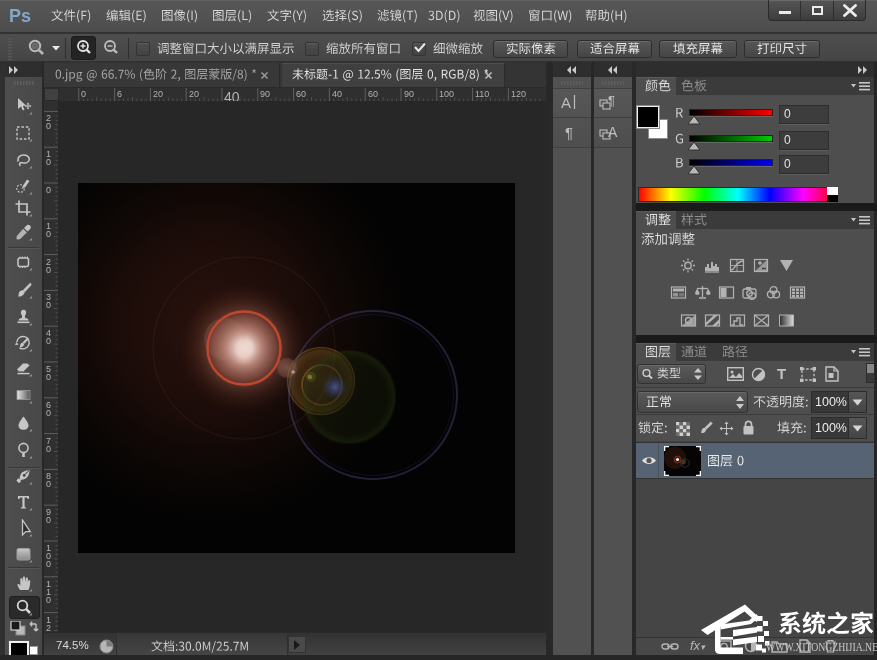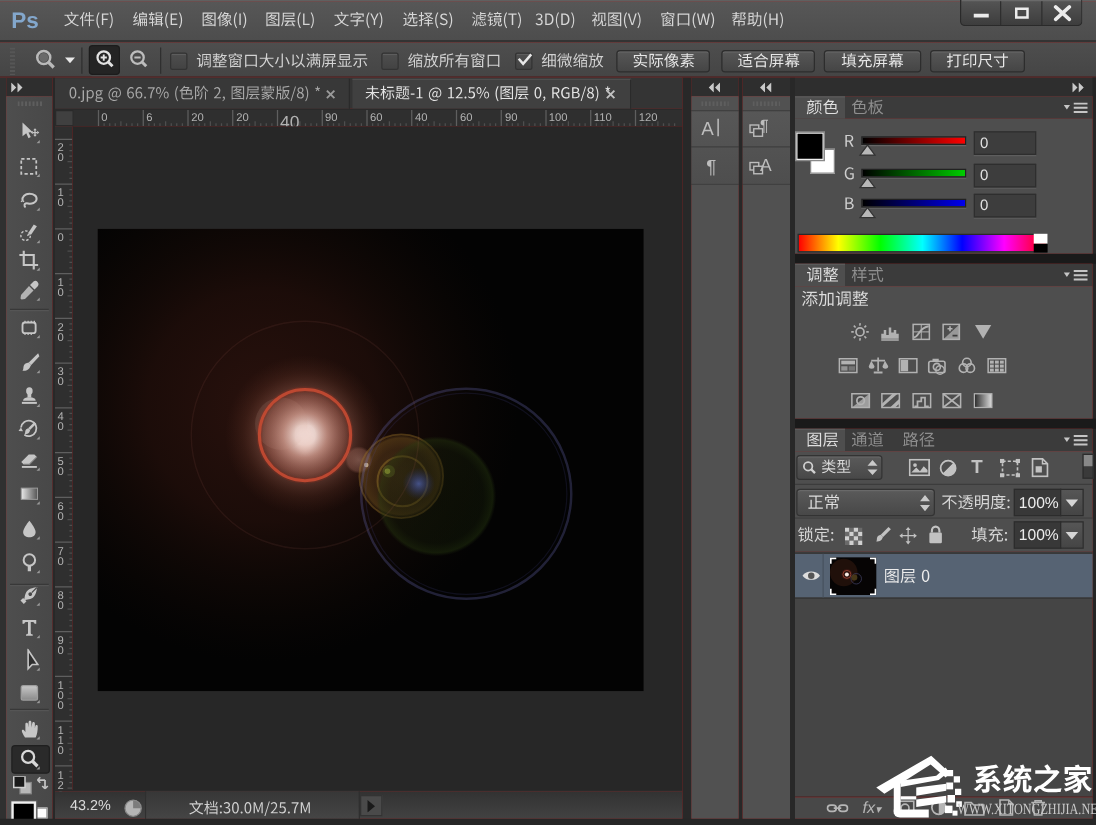--- a/index.html
+++ b/index.html
@@ -1,18 +1,18 @@
 <!DOCTYPE html>
 <html><head><meta charset="utf-8"><style>
 *{margin:0;padding:0;box-sizing:border-box}
 html,body{width:877px;height:660px;overflow:hidden;background:#282828;
 font-family:"Liberation Sans",sans-serif;}
 .abs{position:absolute}
 </style></head><body>
-<div class="abs" style="left:0;top:0;width:877px;height:660px;background:#b91c1c">
+<div class="abs" style="left:0;top:0;width:877px;height:660px;background:#1d4ed8">
 
 <div class="abs" style="left:0px;top:0px;width:877px;height:32px;background:linear-gradient(#575757,#4d4d4d);border-top:1px solid #606060"></div>
 <svg class="abs" style="left:8px;top:4px" width="34" height="24" viewBox="0 0 34 24">
 <text x="1" y="18" font-family="Liberation Sans" font-size="18" font-weight="bold" fill="#83a7cc">Ps</text>
     </svg>
 <svg style="position:absolute;left:51px;top:9px;overflow:visible" width="42" height="16">
       <path transform="translate(0,11.0)" fill="#d6d6d6" d="M5.3 -10.3C5.7 -9.7 6.1 -8.8 6.2 -8.3L7.2 -8.7C7.1 -9.2 6.6 -10.0 6.3 -10.6ZM0.6 -8.3V-7.4H2.6C3.3 -5.5 4.3 -3.8 5.6 -2.5C4.2 -1.4 2.5 -0.5 0.5 0.1C0.6 0.3 0.9 0.8 1.0 1.0C3.1 0.3 4.9 -0.6 6.3 -1.8C7.7 -0.6 9.4 0.4 11.4 0.9C11.6 0.7 11.9 0.2 12.1 0.1C10.1 -0.5 8.4 -1.3 7.0 -2.5C8.3 -3.8 9.2 -5.4 10.0 -7.4H11.9V-8.3ZM6.3 -3.2C5.1 -4.4 4.2 -5.8 3.6 -7.4H8.9C8.3 -5.7 7.4 -4.3 6.3 -3.2Z M16.5 -4.3V-3.4H20.1V1.0H21.0V-3.4H24.4V-4.3H21.0V-7.0H23.9V-7.9H21.0V-10.4H20.1V-7.9H18.4C18.5 -8.5 18.7 -9.1 18.8 -9.7L17.9 -9.9C17.6 -8.2 17.1 -6.6 16.4 -5.6C16.6 -5.5 17.0 -5.2 17.2 -5.1C17.5 -5.6 17.8 -6.3 18.1 -7.0H20.1V-4.3ZM15.8 -10.5C15.2 -8.6 14.1 -6.7 12.9 -5.5C13.1 -5.2 13.3 -4.8 13.4 -4.5C13.8 -5.0 14.2 -5.5 14.6 -6.0V1.0H15.5V-7.5C16.0 -8.3 16.4 -9.3 16.7 -10.2Z M28.0 2.5 28.7 2.1C27.6 0.4 27.1 -1.8 27.1 -3.9C27.1 -6.0 27.6 -8.1 28.7 -9.9L28.0 -10.2C26.8 -8.3 26.1 -6.3 26.1 -3.9C26.1 -1.4 26.8 0.6 28.0 2.5Z M30.5 0.0H31.6V-4.1H35.1V-5.1H31.6V-8.2H35.8V-9.2H30.5Z M37.4 2.5C38.5 0.6 39.2 -1.4 39.2 -3.9C39.2 -6.3 38.5 -8.3 37.4 -10.2L36.6 -9.9C37.7 -8.1 38.3 -6.0 38.3 -3.9C38.3 -1.8 37.7 0.4 36.6 2.1Z"></path>
     </svg>
 <svg style="position:absolute;left:106px;top:9px;overflow:visible" width="43" height="16">
       <path transform="translate(0,11.0)" fill="#d6d6d6" d="M0.5 -0.7 0.7 0.2C1.8 -0.2 3.1 -0.8 4.3 -1.3L4.2 -2.0C2.8 -1.5 1.4 -1.0 0.5 -0.7ZM0.8 -5.3C0.9 -5.4 1.2 -5.4 2.6 -5.6C2.1 -4.8 1.7 -4.2 1.5 -4.0C1.1 -3.5 0.8 -3.2 0.6 -3.1C0.7 -2.9 0.8 -2.5 0.9 -2.3C1.1 -2.4 1.5 -2.6 4.2 -3.2C4.2 -3.4 4.2 -3.7 4.2 -4.0L2.1 -3.5C3.0 -4.7 3.8 -6.1 4.5 -7.5L3.8 -7.9C3.6 -7.4 3.3 -6.9 3.1 -6.5L1.7 -6.3C2.4 -7.4 3.1 -8.8 3.6 -10.2L2.7 -10.5C2.2 -9.0 1.4 -7.3 1.1 -6.9C0.9 -6.5 0.7 -6.2 0.5 -6.1C0.6 -5.9 0.7 -5.5 0.8 -5.3ZM7.8 -4.4V-2.5H6.8V-4.4ZM8.4 -4.4H9.3V-2.5H8.4ZM6.0 -5.2V0.9H6.8V-1.8H7.8V0.6H8.4V-1.8H9.3V0.6H10.0V-1.8H10.9V0.1C10.9 0.2 10.9 0.2 10.8 0.2C10.7 0.2 10.5 0.2 10.2 0.2C10.3 0.4 10.4 0.7 10.4 0.9C10.8 0.9 11.1 0.9 11.4 0.8C11.6 0.7 11.6 0.4 11.6 0.1V-5.2L10.9 -5.2ZM10.0 -4.4H10.9V-2.5H10.0ZM7.6 -10.3C7.8 -10.0 8.0 -9.5 8.1 -9.2H5.2V-6.4C5.2 -4.5 5.1 -1.7 3.9 0.3C4.1 0.4 4.5 0.6 4.7 0.8C5.8 -1.2 6.0 -4.2 6.0 -6.2H11.5V-9.2H9.1C9.0 -9.6 8.7 -10.1 8.4 -10.6ZM6.0 -8.3H10.6V-7.0H6.0Z M19.4 -9.4H22.7V-8.1H19.4ZM18.5 -10.1V-7.4H23.6V-10.1ZM13.5 -4.2C13.6 -4.2 14.0 -4.3 14.4 -4.3H15.6V-2.5L13.0 -2.1L13.2 -1.2L15.6 -1.7V1.0H16.4V-1.8L17.8 -2.1L17.8 -2.9L16.4 -2.7V-4.3H17.6V-5.2H16.4V-7.1H15.6V-5.2H14.3C14.7 -6.0 15.1 -7.1 15.3 -8.1H17.6V-9.0H15.6C15.7 -9.5 15.8 -9.9 15.9 -10.3L14.9 -10.5C14.9 -10.0 14.8 -9.5 14.7 -9.0H13.1V-8.1H14.5C14.2 -7.1 13.9 -6.3 13.8 -6.0C13.6 -5.4 13.4 -5.0 13.2 -5.0C13.3 -4.8 13.5 -4.3 13.5 -4.2ZM22.7 -5.9V-4.8H19.5V-5.9ZM17.5 -1.0 17.6 -0.1 22.7 -0.5V1.0H23.6V-0.6L24.5 -0.7L24.5 -1.4L23.6 -1.4V-5.9H24.4V-6.7H17.8V-5.9H18.6V-1.0ZM22.7 -4.1V-3.0H19.5V-4.1ZM22.7 -2.3V-1.3L19.5 -1.1V-2.3Z M28.0 2.5 28.7 2.1C27.6 0.4 27.1 -1.8 27.1 -3.9C27.1 -6.0 27.6 -8.1 28.7 -9.9L28.0 -10.2C26.8 -8.3 26.1 -6.3 26.1 -3.9C26.1 -1.4 26.8 0.6 28.0 2.5Z M30.5 0.0H35.9V-1.0H31.6V-4.3H35.1V-5.3H31.6V-8.2H35.8V-9.2H30.5Z M37.8 2.5C39.0 0.6 39.7 -1.4 39.7 -3.9C39.7 -6.3 39.0 -8.3 37.8 -10.2L37.1 -9.9C38.2 -8.1 38.7 -6.0 38.7 -3.9C38.7 -1.8 38.2 0.4 37.1 2.1Z"></path>
@@ -598,21 +598,21 @@
 <circle cx="232" cy="194" r="2.2" fill="#d8d850" opacity="0.8"></circle>
 <circle cx="233" cy="194" r="5" fill="#90a838" opacity="0.30"></circle>
 <circle cx="271" cy="214" r="48" fill="url(#greenc)"></circle>
 <circle cx="257" cy="204" r="13" fill="url(#blueg)" opacity="0.8"></circle>
 <circle cx="295" cy="212" r="84" fill="none" stroke="#6866b0" stroke-width="2" opacity="0.30"></circle>
 <circle cx="295" cy="212" r="80.5" fill="none" stroke="#50509a" stroke-width="1" opacity="0.17"></circle>
 <circle cx="166" cy="165" r="91" fill="none" stroke="#b87060" stroke-width="1.1" opacity="0.10"></circle>
 </svg>
 <div class="abs" style="left:44px;top:632px;width:502px;height:1px;background:#2a2a2a"></div>
 <div class="abs" style="left:44px;top:633px;width:502px;height:22px;background:linear-gradient(#323232,#424242)"></div>
-<div class="abs" style="left:56px;top:639px;font-size:11.5px;color:#dadada">43.2%</div>
+<div class="abs" style="left:56px;top:639px;font-size:11.5px;color:#dadada">74.5%</div>
 <svg class="abs" style="left:99px;top:639px" width="15" height="15" viewBox="0 0 15 15">
 <circle cx="7.5" cy="7.5" r="6.5" fill="#b5b5b5"></circle>
 <path d="M7.5,7.5 L7.5,1 A6.5,6.5 0 0 1 14,7.5 Z" fill="#7c7c7c"></path>
 <circle cx="7.5" cy="7.5" r="6.5" fill="none" stroke="#888" stroke-width="1"></circle>
     </svg>
 <div class="abs" style="left:116px;top:633px;width:1px;height:22px;background:#2f2f2f"></div>
 <div class="abs" style="left:117px;top:633px;width:170px;height:22px;background:linear-gradient(#373737,#454545)"></div>
 <svg style="position:absolute;left:151px;top:640px;overflow:visible" width="100" height="15">
       <path transform="translate(0,10.6)" fill="#d0d0d0" d="M5.1 -9.9C5.4 -9.3 5.8 -8.5 6.0 -8.0L7.0 -8.3C6.8 -8.8 6.4 -9.6 6.0 -10.2ZM0.6 -8.0V-7.1H2.5C3.2 -5.3 4.1 -3.7 5.4 -2.4C4.0 -1.3 2.4 -0.5 0.4 0.1C0.6 0.3 0.9 0.7 1.0 0.9C3.0 0.3 4.7 -0.6 6.0 -1.8C7.4 -0.6 9.0 0.3 11.0 0.9C11.1 0.6 11.4 0.2 11.6 0.0C9.7 -0.4 8.1 -1.3 6.7 -2.4C7.9 -3.6 8.9 -5.2 9.6 -7.1H11.4V-8.0ZM6.0 -3.0C4.9 -4.2 4.0 -5.5 3.4 -7.1H8.5C7.9 -5.5 7.1 -4.1 6.0 -3.0Z M22.2 -9.3C22.0 -8.4 21.5 -7.2 21.0 -6.4L21.8 -6.2C22.2 -6.9 22.7 -8.1 23.1 -9.1ZM16.8 -9.0C17.2 -8.1 17.6 -7.0 17.8 -6.3L18.6 -6.6C18.4 -7.3 17.9 -8.4 17.5 -9.3ZM14.3 -10.1V-7.5H12.6V-6.7H14.2C13.8 -5.0 13.1 -3.1 12.3 -2.1C12.5 -1.9 12.7 -1.5 12.8 -1.3C13.4 -2.1 13.9 -3.4 14.3 -4.8V0.9H15.2V-5.1C15.5 -4.5 16.0 -3.7 16.2 -3.3L16.7 -4.0C16.5 -4.4 15.5 -5.8 15.2 -6.2V-6.7H16.7V-7.5H15.2V-10.1ZM16.4 -0.8V0.1H22.1V0.9H23.0V-5.7H20.3V-10.0H19.5V-5.7H16.7V-4.8H22.1V-3.2H16.8V-2.4H22.1V-0.8Z M25.7 -4.7C26.1 -4.7 26.5 -5.0 26.5 -5.5C26.5 -6.0 26.1 -6.4 25.7 -6.4C25.2 -6.4 24.9 -6.0 24.9 -5.5C24.9 -5.0 25.2 -4.7 25.7 -4.7ZM25.7 0.2C26.1 0.2 26.5 -0.2 26.5 -0.7C26.5 -1.2 26.1 -1.5 25.7 -1.5C25.2 -1.5 24.9 -1.2 24.9 -0.7C24.9 -0.2 25.2 0.2 25.7 0.2Z M30.5 0.2C32.1 0.2 33.3 -0.8 33.3 -2.4C33.3 -3.6 32.5 -4.3 31.5 -4.6V-4.6C32.4 -5.0 33.0 -5.7 33.0 -6.8C33.0 -8.1 31.9 -9.0 30.5 -9.0C29.4 -9.0 28.7 -8.5 28.0 -7.9L28.6 -7.2C29.1 -7.7 29.7 -8.1 30.4 -8.1C31.3 -8.1 31.9 -7.5 31.9 -6.7C31.9 -5.7 31.3 -5.0 29.5 -5.0V-4.2C31.5 -4.2 32.2 -3.5 32.2 -2.4C32.2 -1.4 31.5 -0.8 30.4 -0.8C29.4 -0.8 28.8 -1.2 28.2 -1.8L27.7 -1.1C28.3 -0.4 29.1 0.2 30.5 0.2Z M37.3 0.2C39.0 0.2 40.1 -1.4 40.1 -4.4C40.1 -7.5 39.0 -9.0 37.3 -9.0C35.7 -9.0 34.6 -7.5 34.6 -4.4C34.6 -1.4 35.7 0.2 37.3 0.2ZM37.3 -0.7C36.3 -0.7 35.7 -1.8 35.7 -4.4C35.7 -7.0 36.3 -8.1 37.3 -8.1C38.3 -8.1 39.0 -7.0 39.0 -4.4C39.0 -1.8 38.3 -0.7 37.3 -0.7Z M42.3 0.2C42.8 0.2 43.1 -0.2 43.1 -0.7C43.1 -1.2 42.8 -1.5 42.3 -1.5C41.9 -1.5 41.5 -1.2 41.5 -0.7C41.5 -0.2 41.9 0.2 42.3 0.2Z M47.3 0.2C49.0 0.2 50.1 -1.4 50.1 -4.4C50.1 -7.5 49.0 -9.0 47.3 -9.0C45.6 -9.0 44.6 -7.5 44.6 -4.4C44.6 -1.4 45.6 0.2 47.3 0.2ZM47.3 -0.7C46.3 -0.7 45.6 -1.8 45.6 -4.4C45.6 -7.0 46.3 -8.1 47.3 -8.1C48.3 -8.1 49.0 -7.0 49.0 -4.4C49.0 -1.8 48.3 -0.7 47.3 -0.7Z M51.9 0.0H52.9V-4.9C52.9 -5.6 52.8 -6.7 52.7 -7.5H52.8L53.5 -5.5L55.1 -0.9H55.9L57.5 -5.5L58.2 -7.5H58.3C58.2 -6.7 58.2 -5.6 58.2 -4.9V0.0H59.2V-8.8H57.9L56.2 -4.1C56.0 -3.5 55.8 -2.9 55.6 -2.3H55.5C55.3 -2.9 55.1 -3.5 54.9 -4.1L53.2 -8.8H51.9Z M60.5 2.1H61.3L64.9 -9.5H64.1Z M65.6 0.0H71.2V-0.9H68.7C68.3 -0.9 67.7 -0.9 67.3 -0.9C69.3 -2.8 70.7 -4.6 70.7 -6.4C70.7 -7.9 69.7 -9.0 68.2 -9.0C67.1 -9.0 66.3 -8.4 65.6 -7.7L66.2 -7.0C66.7 -7.6 67.3 -8.1 68.0 -8.1C69.1 -8.1 69.7 -7.3 69.7 -6.3C69.7 -4.8 68.4 -3.1 65.6 -0.6Z M74.9 0.2C76.4 0.2 77.8 -0.9 77.8 -2.9C77.8 -4.8 76.6 -5.7 75.1 -5.7C74.6 -5.7 74.2 -5.5 73.8 -5.3L74.0 -7.9H77.4V-8.8H73.1L72.8 -4.7L73.4 -4.3C73.9 -4.7 74.3 -4.8 74.8 -4.8C75.9 -4.8 76.7 -4.1 76.7 -2.8C76.7 -1.5 75.8 -0.8 74.8 -0.8C73.8 -0.8 73.1 -1.2 72.6 -1.7L72.1 -1.0C72.7 -0.4 73.5 0.2 74.9 0.2Z M80.1 0.2C80.5 0.2 80.9 -0.2 80.9 -0.7C80.9 -1.2 80.5 -1.5 80.1 -1.5C79.6 -1.5 79.3 -1.2 79.3 -0.7C79.3 -0.2 79.6 0.2 80.1 0.2Z M84.1 0.0H85.3C85.4 -3.4 85.8 -5.5 87.9 -8.1V-8.8H82.3V-7.9H86.6C84.9 -5.5 84.3 -3.3 84.1 0.0Z M89.6 0.0H90.6V-4.9C90.6 -5.6 90.6 -6.7 90.5 -7.5H90.5L91.2 -5.5L92.9 -0.9H93.6L95.3 -5.5L96.0 -7.5H96.1C96.0 -6.7 95.9 -5.6 95.9 -4.9V0.0H96.9V-8.8H95.6L93.9 -4.1C93.7 -3.5 93.6 -2.9 93.3 -2.3H93.3C93.1 -2.9 92.9 -3.5 92.6 -4.1L91.0 -8.8H89.6Z"></path>
     </svg>

